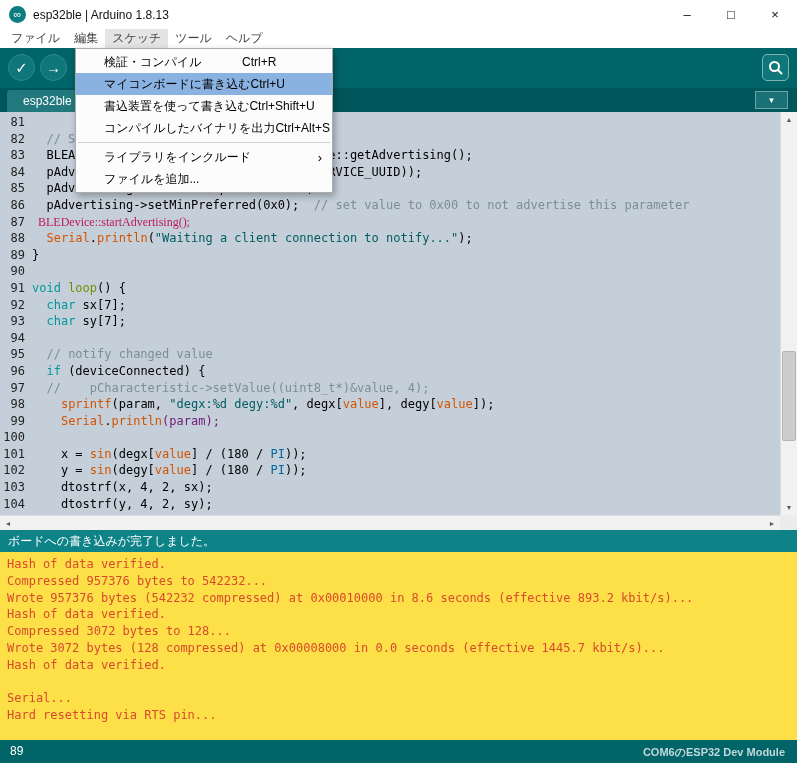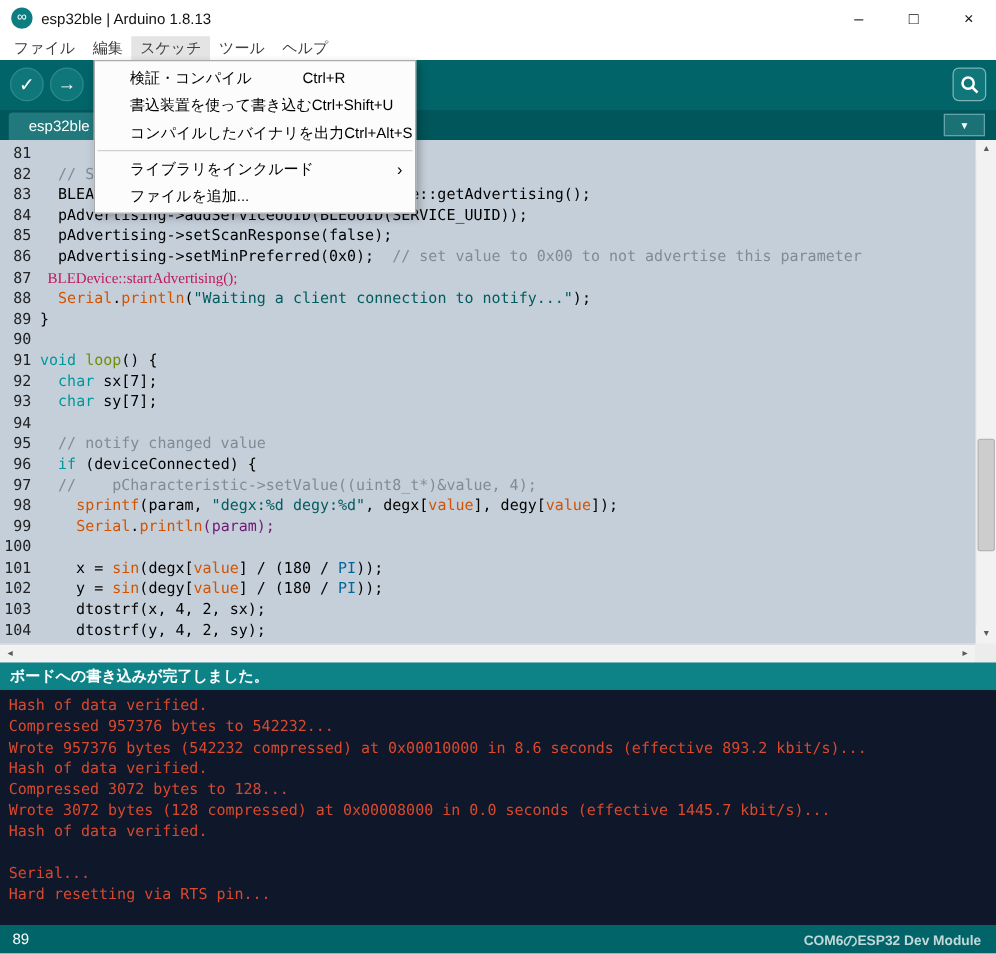--- a/index.html
+++ b/index.html
@@ -39,24 +39,24 @@
   .vscroll { position:absolute; top:0; right:0; width:17px; height:403px; background:#F2F2F2; border-left:1px solid #DCDCDC; }
   .vs-arrow { position:absolute; left:0; width:16px; height:15px; color:#5A5A5A; font-size:7px; display:flex; align-items:center; justify-content:center; background:#F2F2F2; }
   .vs-up { top:0; } .vs-down { bottom:0; }
   .vs-thumb { position:absolute; left:1px; width:14px; top:239px; height:90px; background:#CDCDCD; border:1px solid #B5B5B5; border-radius:2px; }
   .hscroll { position:absolute; left:0; bottom:0; height:15px; right:17px; background:#F2F2F2; border-top:1px solid #DCDCDC; }
   .hs-arrow { position:absolute; top:0; width:16px; height:14px; color:#5A5A5A; font-size:7px; display:flex; align-items:center; justify-content:center; }
   .hs-left { left:0; } .hs-right { right:0; }
   .corner { position:absolute; right:0; bottom:0; width:17px; height:15px; background:#ECECEC; }
 
   
-  .statusbar { position:absolute; top:530px; left:0; width:100%; height:22px; background:#0D8287; color:#fff; font-size:12px; font-weight:bold; line-height:22px; padding-left:8px; }
-
-  
-  .console { position:absolute; top:552px; left:0; width:100%; height:188px; background:#0f172a; padding:4px 7px; font-family:"DejaVu Sans Mono","Liberation Mono",monospace; font-size:12px; line-height:16.8px; overflow:hidden; }
+  .statusbar { position:absolute; top:530px; left:0; width:100%; height:22px; background:#0D8287; color:#fff; font-size:12px; font-weight:normal; line-height:22px; padding-left:8px; }
+
+  
+  .console { position:absolute; top:552px; left:0; width:100%; height:188px; background:#fde047; padding:4px 7px; font-family:"DejaVu Sans Mono","Liberation Mono",monospace; font-size:12px; line-height:16.8px; overflow:hidden; }
 
   
   .footer { position:absolute; top:740px; left:0; width:100%; height:23px; background:#006468; }
   .footer-line { position:absolute; left:10px; top:4px; font-size:12px; color:#fff; }
   .footer-board { position:absolute; right:12px; top:5px; font-size:11px; font-weight:bold; color:#C2D8D9; }
 
   
   .dropdown { position:absolute; left:75px; top:48px; width:258px; background:#FCFCFC; border:1px solid #ABABAB; box-shadow:2px 3px 7px rgba(0,0,0,0.3); z-index:50; padding:2px 0; }
   .dd-item { height:22px; display:flex; align-items:center; font-size:12px; color:#000; padding:0 10px 0 28px; }
   .dd-item.hl { background:#8AB2E0; }
@@ -178,20 +178,24 @@
   <div class="footer">
     <span class="footer-line">89</span>
     <span class="footer-board">COM6のESP32 Dev Module</span>
   </div>
 
   <div class="dropdown" id="sketch-menu">
       <div class="dd-item">
         <span class="dd-label">検証・コンパイル</span>
         <span class="dd-short">Ctrl+R</span>
       </div>
+      <div class="dd-item hl">
+        <span class="dd-label">マイコンボードに書き込む</span>
+        <span class="dd-short">Ctrl+U</span>
+      </div>
       <div class="dd-item">
         <span class="dd-label">書込装置を使って書き込む</span>
         <span class="dd-short">Ctrl+Shift+U</span>
       </div>
       <div class="dd-item">
         <span class="dd-label">コンパイルしたバイナリを出力</span>
         <span class="dd-short">Ctrl+Alt+S</span>
       </div>
       <div class="dd-sep"></div>
       <div class="dd-item">

